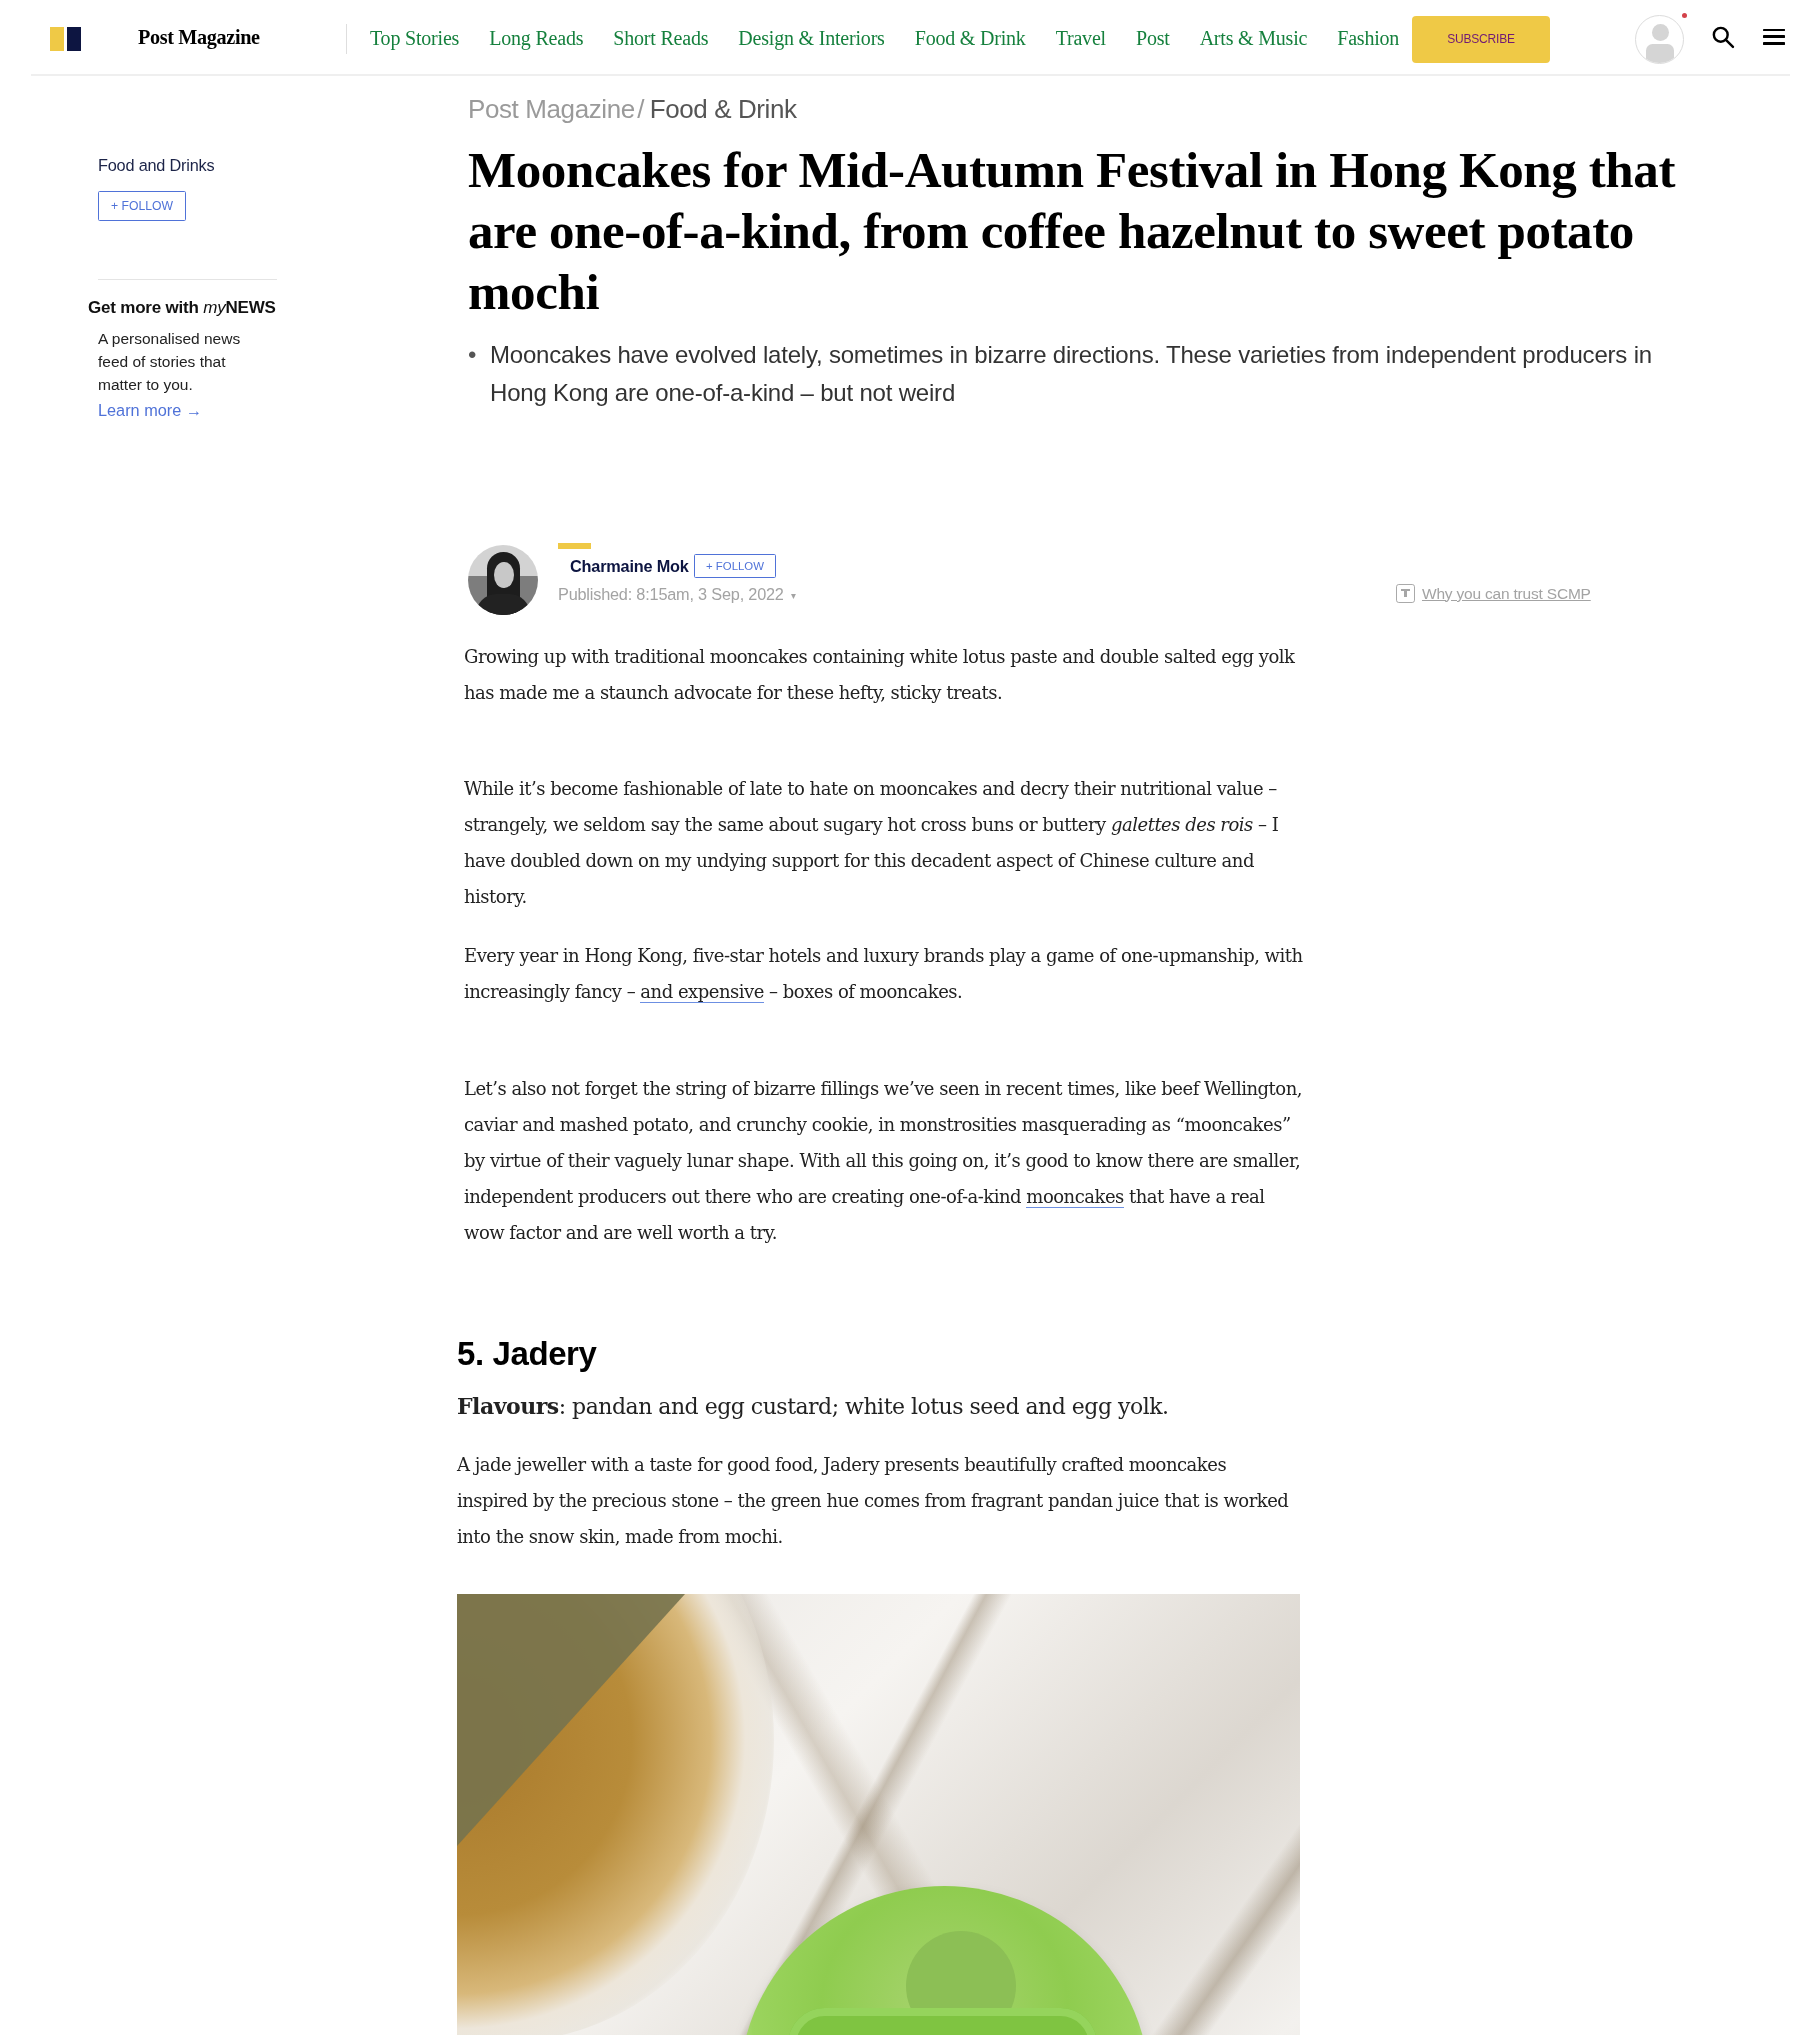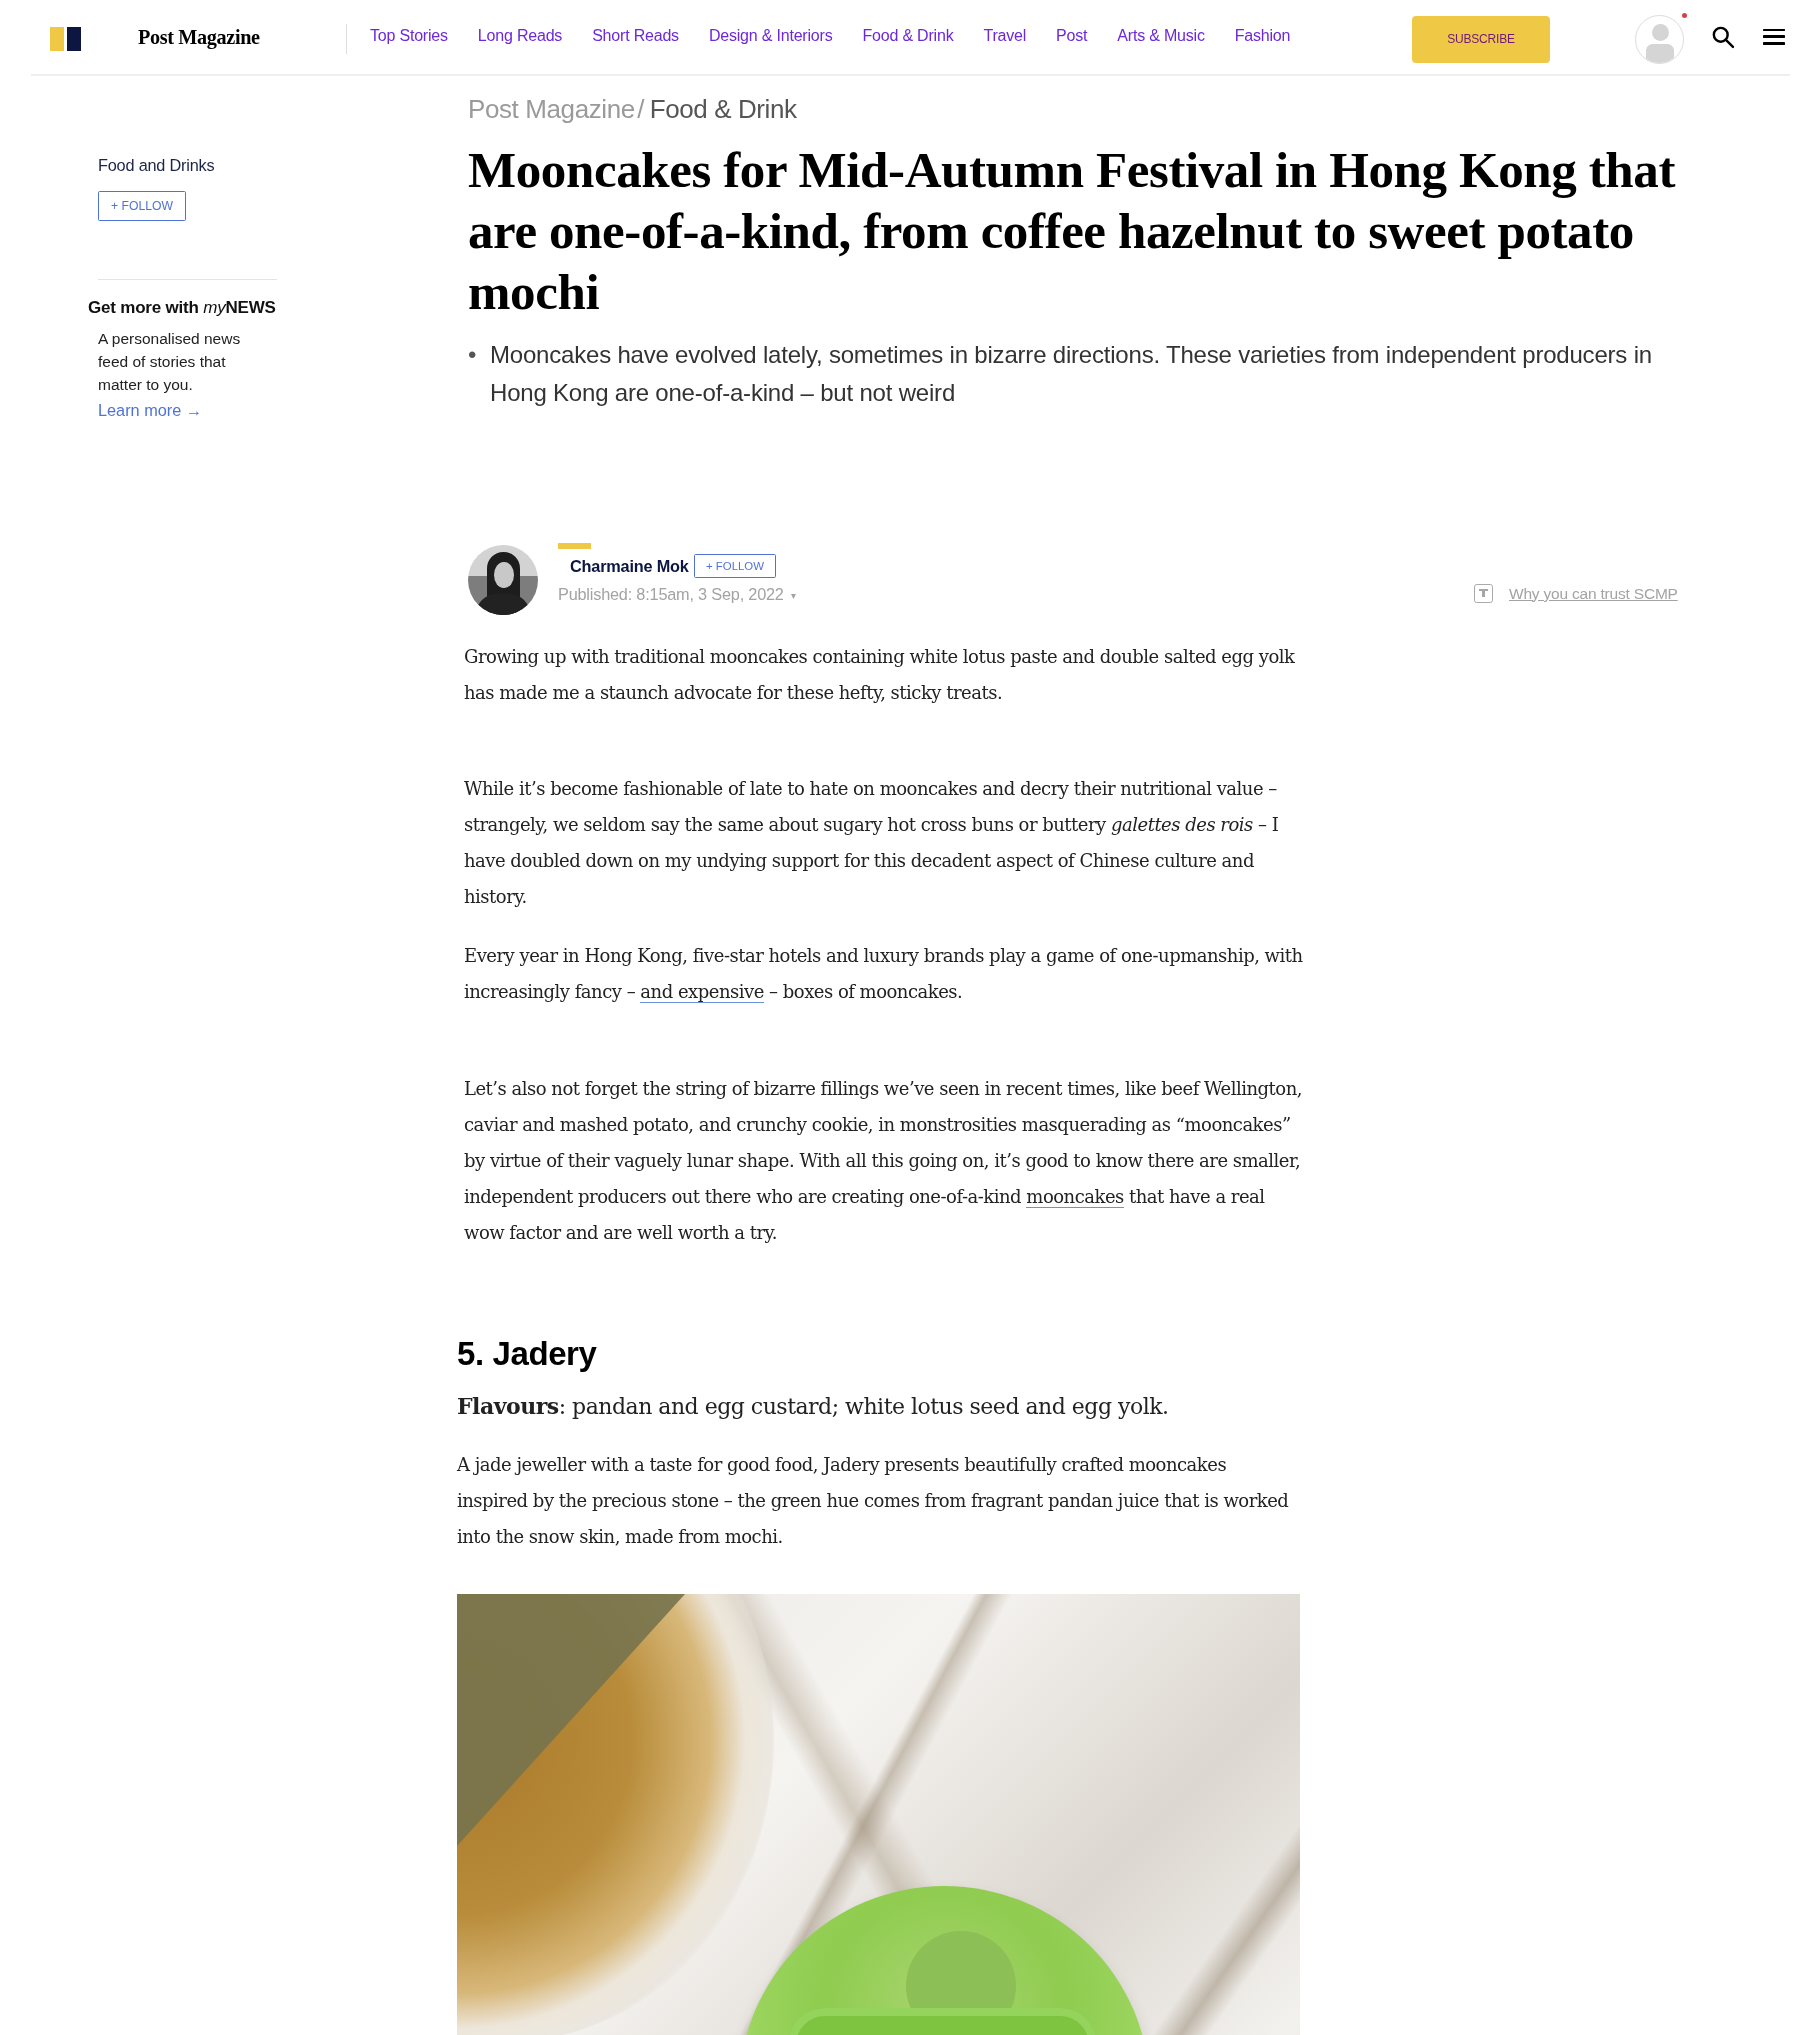--- a/index.html
+++ b/index.html
@@ -22,22 +22,22 @@
   .logo-mark .bar-y { position: absolute; left: 0; top: 0; width: 14px; height: 23.6px; background: #efc946; }
   .logo-mark .bar-n { position: absolute; left: 17px; top: 0; width: 14px; height: 23.6px; background: #0d1541; }
   .logo-text {
     position: absolute; left: 107px; top: 24.4px;
     font-family: "Liberation Serif", serif; font-weight: 700; font-size: 22px;
     letter-spacing: -0.4px; color: #000; transform: scaleX(0.92); transform-origin: left;
   }
   .header-divider { position: absolute; left: 315px; top: 24.4px; width: 1.2px; height: 30px; background: #dedede; }
   .nav { position: absolute; left: 339px; top: 27px; display: flex; gap: 0; }
   .nav-item {
-    font-size: 16px; color: #6d28d9; white-space: nowrap; margin-right: 30px;
-    font-family: Liberation Sans, sans-serif; letter-spacing: -0.2px;
+    font-size: 20px; color: #15803d; white-space: nowrap; margin-right: 30px;
+    font-family: Liberation Serif, serif; letter-spacing: -0.2px;
   }
   .subscribe {
     position: absolute; left: 1412px; top: 15.5px; width: 138px; height: 47px;
     background: #efc946; border-radius: 4.1px; border: none;
     font-size: 12px; color: #701a75; display: flex; align-items: center; justify-content: center;
     letter-spacing: -0.2px;
   }
   .avatar-btn {
     position: absolute; left: 1635px; top: 14.7px; width: 49px; height: 49px;
     border-radius: 50%; border: 1.6px solid #dcdcdc; overflow: hidden; background: #fff;
@@ -89,21 +89,21 @@
   .author-photo .shoulders { position: absolute; left: 8.1px; top: 49px; width: 54px; height: 33px; border-radius: 20.4px 20.4px 0 0; background: #222; }
   .byline-accent { position: absolute; left: 558px; top: 543px; width: 33px; height: 5.7px; background: #efc946; }
   .author-name { position: absolute; left: 570px; top: 557px; font-size: 16.3px; font-weight: 700; color: #0d1541; letter-spacing: -0.2px; }
   .author-follow {
     position: absolute; left: 694px; top: 554px; width: 82px; height: 24.4px;
     border: 1.2px solid #4f72d8; border-radius: 1.6px; background: #fff; color: #4f72d8;
     font-size: 11.4px; display: flex; align-items: center; justify-content: center;
   }
   .published { position: absolute; left: 558px; top: 585px; font-size: 16.3px; color: #a3a3a3; letter-spacing: -0.2px; }
   .published .caret { display: inline-block; margin-left: 7.3px; font-size: 9.8px; color: #a3a3a3; vertical-align: middle; }
-  .trust { position: absolute; left: 1474px; top: 584px; display: flex; align-items: center; gap: 16px; }
+  .trust { position: absolute; left: 1396px; top: 584px; display: flex; align-items: center; gap: 7px; }
   .trust .t-icon {
     width: 19px; height: 19px; border: 1.2px solid #aaa; border-radius: 2.8px; position: relative;
   }
   .trust .t-icon::before { content: ""; position: absolute; left: 3.7px; top: 3.7px; width: 9px; height: 2.8px; background: #a6a6a6; }
   .trust .t-icon::after { content: ""; position: absolute; left: 7px; top: 5.7px; width: 2.8px; height: 6.5px; background: #a6a6a6; }
   .trust .t-text { font-size: 15.5px; color: #a3a3a3; text-decoration: underline; text-decoration-color: #a3a3a3; letter-spacing: -0.2px; }
 
   
   .body-text {
     position: absolute; left: 464px; width: 843px;

